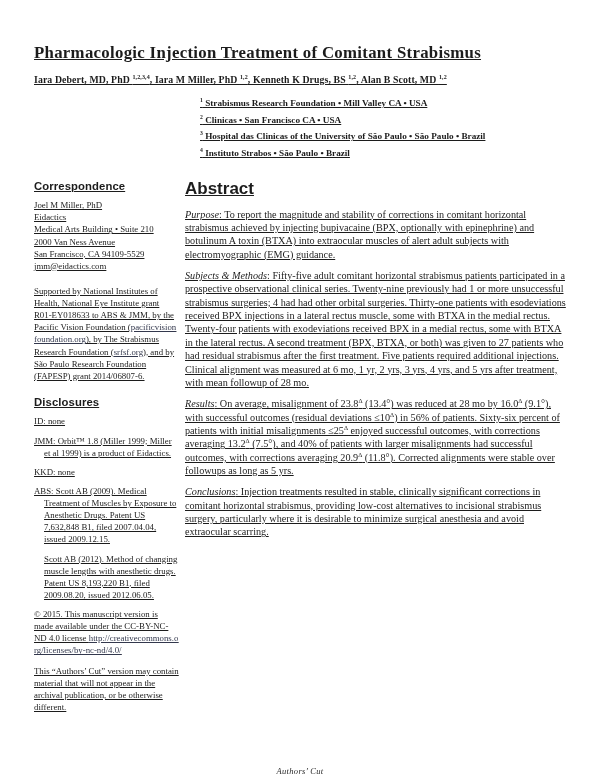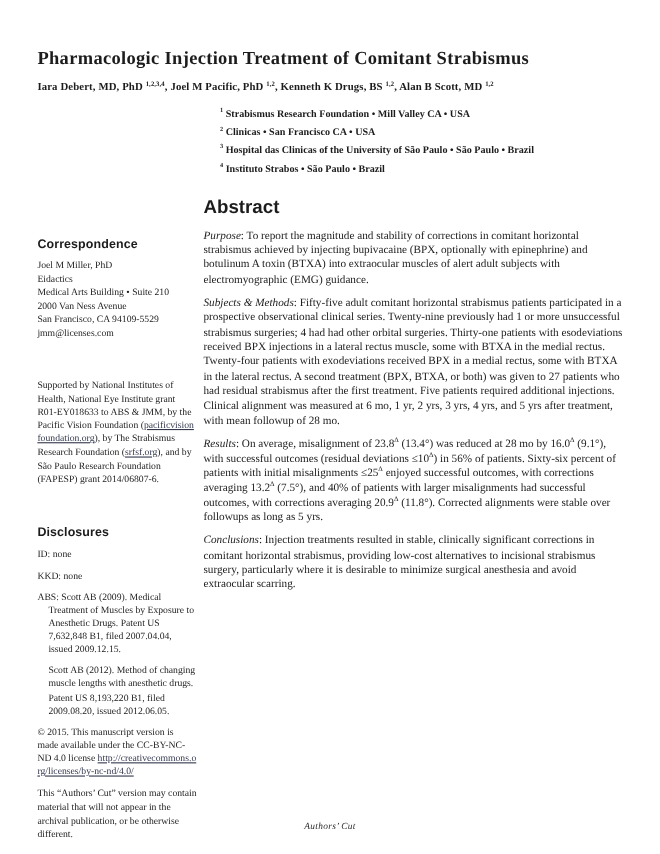--- a/index.html
+++ b/index.html
@@ -4,21 +4,21 @@
 <style>
   html, body { margin:0; padding:0; }
   body {
     width:600px; height:776px;
     background:#ffffff;
     color:#1c1c1c;
     font-family:"Liberation Serif", serif;
     position:relative;
     overflow:hidden;
   }
-  .page { padding:43px 30px 0 34px; }
+  .page { padding:43px 30px 0 34px;text-decoration:underline; }
 
   .title {
     font-family:"Liberation Serif", serif;
     font-weight:bold;
     font-size:16.8px;
     letter-spacing:0.3px;
     margin:0;
     line-height:1.15;
   }
   .authors {
@@ -41,84 +41,85 @@
   .sidebar { flex:0 0 145px; width:145px; font-size:8.8px; line-height:1.38; }
   .main { flex:1; margin-left:6px; }
 
   .side-heading {
     font-family:"Liberation Sans", sans-serif;
     font-weight:bold;
     font-size:11.3px;
     margin:0 0 5px 0;
     letter-spacing:0.1px;
   }
-  .side-section { margin-bottom:13px;margin-top:36px; }
+  .side-section { margin-bottom:13px; }
   .addr-line { margin:0; }
   .side-par { margin:0 0 8px 0; }
   .disc-item { margin:0 0 7px 0; padding-left:10px; text-indent:-10px; }
   .disc-sub { margin:0 0 7px 10px; }
   .link { color:#33384d; text-decoration:underline; word-break:break-all; cursor:pointer; }
 
   .abstract-heading {
     font-family:"Liberation Sans", sans-serif;
     font-weight:bold;
     font-size:17px;
     margin:0 0 9px 0;
   }
   .abs-par { font-size:10.2px; line-height:1.31; margin:0 0 8px 0; }
   .lead { font-style:italic; }
 
   .footer {
     position:absolute;
-    left:0; bottom:20px;
+    left:0; bottom:0;
     width:100%;
     text-align:center;
     font-style:italic;
     font-size:8.5px;
     color:#2a2a2a;
     letter-spacing:0.3px;
   }
 </style>
 </head>
 <body>
 
 <div class="page">
 
   <h1 class="title">Pharmacologic Injection Treatment of Comitant Strabismus</h1>
 
-  <p class="authors"><span>Iara Debert, MD, PhD </span><span class="sup">1,2,3,4</span><span>, Joel M Pacific, PhD </span><span class="sup">1,2</span><span>, Kenneth K Drugs, BS </span><span class="sup">1,2</span><span>, Alan B Scott, MD </span><span class="sup">1,2</span></p>
+  <p class="authors"><span>Iara Debert, MD, PhD </span><span class="sup">1,2,3,4</span><span>, Iara M Miller, PhD </span><span class="sup">1,2</span><span>, Kenneth K Drugs, BS </span><span class="sup">1,2</span><span>, Alan B Scott, MD </span><span class="sup">1,2</span></p>
 
   <div class="affiliations">
     <div class="affil-row"><span class="sup">1</span><span> Strabismus Research Foundation • Mill Valley CA • USA</span></div>
     <div class="affil-row"><span class="sup">2</span><span> Clinicas • San Francisco CA • USA</span></div>
     <div class="affil-row"><span class="sup">3</span><span> Hospital das Clinicas of the University of São Paulo • São Paulo • Brazil</span></div>
     <div class="affil-row"><span class="sup">4</span><span> Instituto Strabos • São Paulo • Brazil</span></div>
   </div>
 
   <div class="columns">
 
     <aside class="sidebar">
 
       <div class="side-section">
         <h2 class="side-heading">Correspondence</h2>
         <p class="addr-line">Joel M Miller, PhD</p>
         <p class="addr-line">Eidactics</p>
         <p class="addr-line">Medical Arts Building • Suite 210</p>
         <p class="addr-line">2000 Van Ness Avenue</p>
         <p class="addr-line">San Francisco, CA 94109-5529</p>
-        <p class="addr-line">jmm@licenses.com</p>
+        <p class="addr-line">jmm@eidactics.com</p>
       </div>
 
       <div class="side-section">
         <p class="side-par"><span>Supported by National Institutes of Health, National Eye Institute grant R01-EY018633 to ABS &amp; JMM, by the Pacific Vision Foundation (</span><span class="link">pacificvisionfoundation.org</span><span>), by The Strabismus Research Foundation (</span><span class="link">srfsf.org</span><span>), and by São Paulo Research Foundation (FAPESP) grant 2014/06807-6.</span></p>
       </div>
 
       <div class="side-section">
         <h2 class="side-heading">Disclosures</h2>
         <p class="disc-item">ID: none</p>
+        <p class="disc-item">JMM: Orbit™ 1.8 (Miller 1999; Miller et al 1999) is a product of Eidactics.</p>
         <p class="disc-item">KKD: none</p>
         <p class="disc-item">ABS: Scott AB (2009). Medical Treatment of Muscles by Exposure to Anesthetic Drugs. Patent US 7,632,848 B1, filed 2007.04.04, issued 2009.12.15.</p>
         <p class="disc-sub">Scott AB (2012). Method of changing muscle lengths with anesthetic drugs. Patent US 8,193,220 B1, filed 2009.08.20, issued 2012.06.05.</p>
         <p class="side-par"><span>© 2015. This manuscript version is made available under the CC-BY-NC-ND 4.0 license </span><span class="link">http://creativecommons.org/licenses/by-nc-nd/4.0/</span></p>
         <p class="side-par">This “Authors’ Cut” version may contain material that will not appear in the archival publication, or be otherwise different.</p>
       </div>
 
     </aside>
 
     <main class="main">

